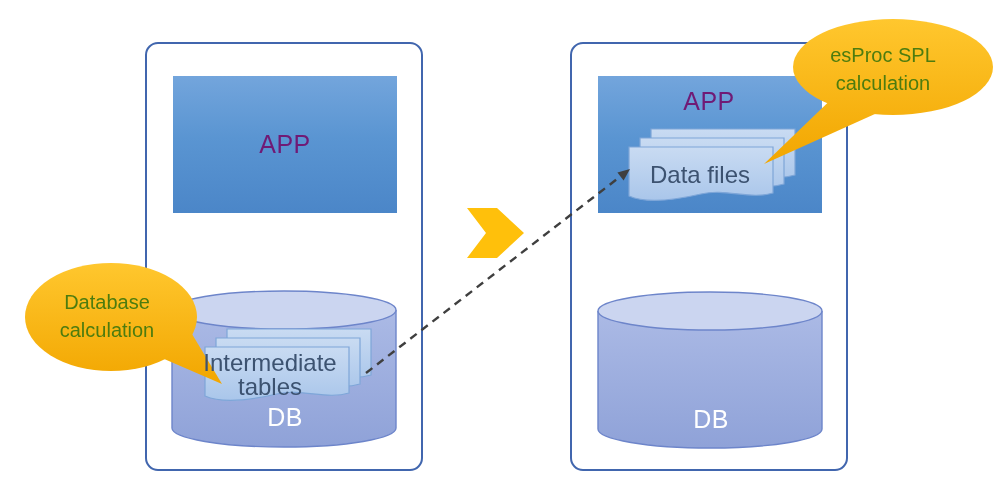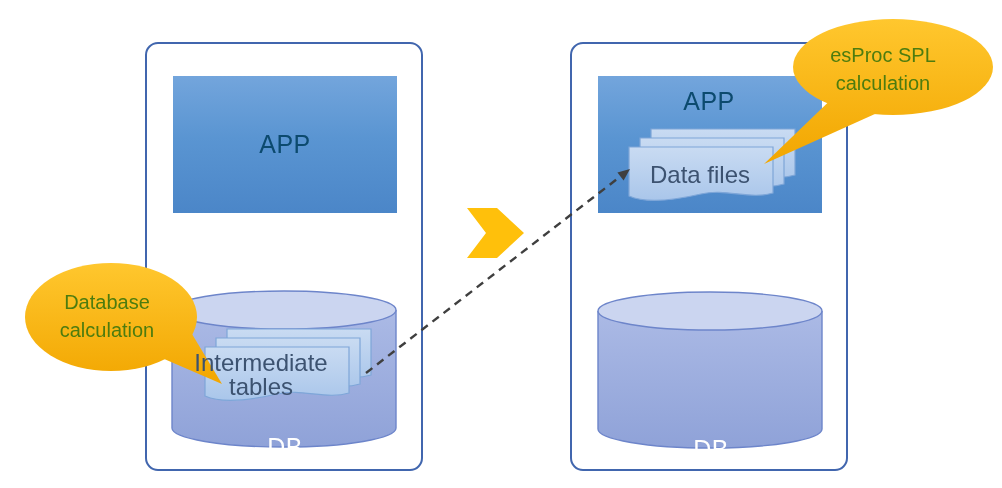--- a/index.html
+++ b/index.html
@@ -12,22 +12,22 @@
   #panelL{left:145px;}
   #panelR{left:570px;}
   .appbox{
     position:absolute;top:76px;width:224px;height:137px;
     background:linear-gradient(180deg,#73A5DC 0%,#5A95D2 45%,#4B86C8 100%);
   }
   #appL{left:173px;}
   #appR{left:598px;}
   .layer{position:absolute;left:0;top:0;pointer-events:none;}
   .txt{position:absolute;transform:translate(-50%,-50%);text-align:center;white-space:nowrap;}
-  .app-label{color:#0c4a6e;font-size:25px;letter-spacing:0.5px;}
-  .db-label{color:#ffffff;font-size:25px;letter-spacing:0.5px;margin-top:30px;}
+  .app-label{color:#701a75;font-size:25px;letter-spacing:0.5px;}
+  .db-label{color:#ffffff;font-size:25px;letter-spacing:0.5px;}
   .stack-label{color:#3C5270;font-size:24px;line-height:24px;}
   .callout-label{color:#4d7c0f;font-size:20px;line-height:28px;}
 </style>
 </head>
 <body>
 
 <div class="canvas">
 
   <div class="panel" id="panelL"></div>
   <div class="panel" id="panelR"></div>
@@ -94,21 +94,21 @@
       <ellipse cx="893" cy="67" rx="100" ry="48" fill="url(#bubR)"></ellipse>
     </g>
   </svg>
 
   <div class="txt app-label" style="left:285px;top:144px">APP</div>
   <div class="txt app-label" style="left:709px;top:101px">APP</div>
 
   <div class="txt db-label" style="left:285px;top:417px">DB</div>
   <div class="txt db-label" style="left:711px;top:419px">DB</div>
 
-  <div class="txt stack-label" style="left:261px;top:375px">
+  <div class="txt stack-label" style="left:270px;top:375px">
     <span>Intermediate</span><br>
     <span>tables</span>
   </div>
   <div class="txt stack-label" style="left:700px;top:175px">Data files</div>
 
   <div class="txt callout-label" style="left:107px;top:316px">
     <span>Database</span><br>
     <span>calculation</span>
   </div>
   <div class="txt callout-label" style="left:883px;top:69px">

